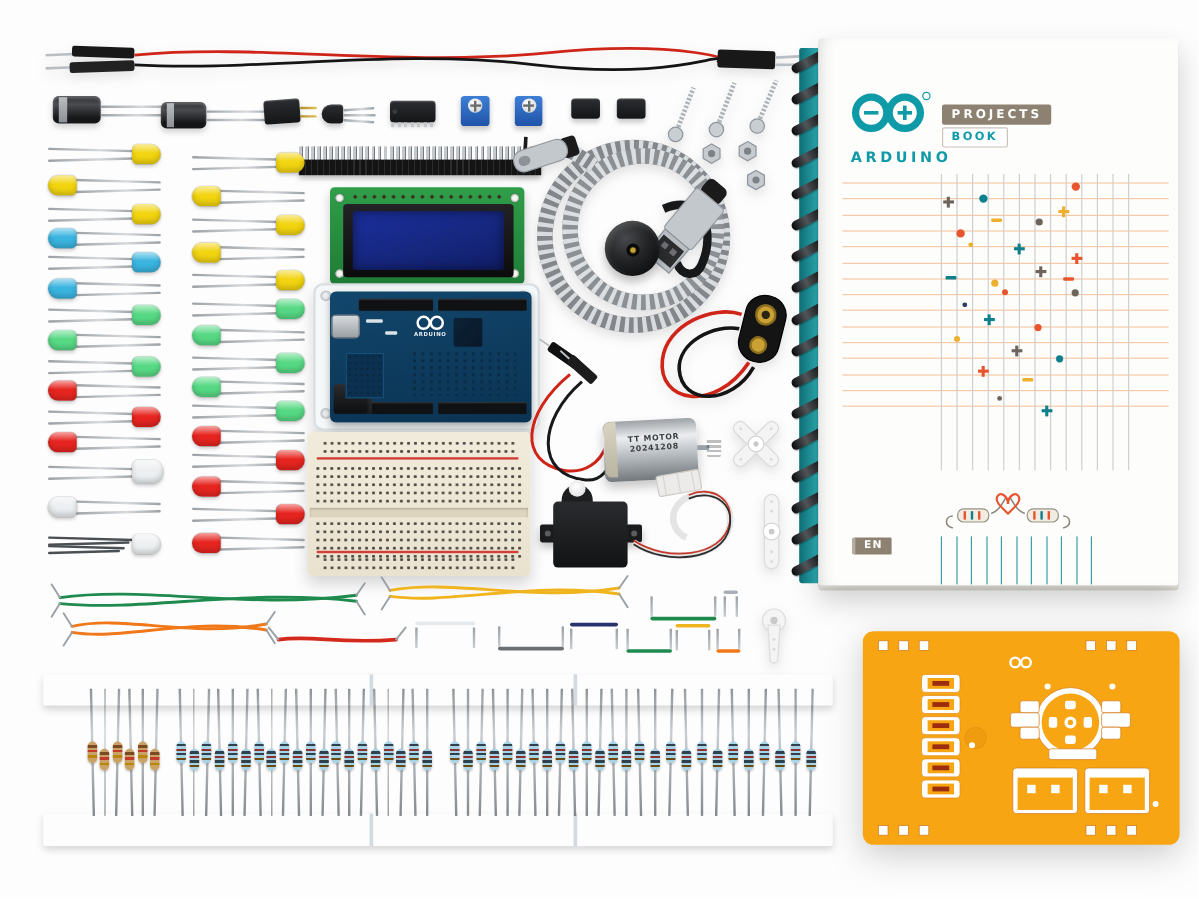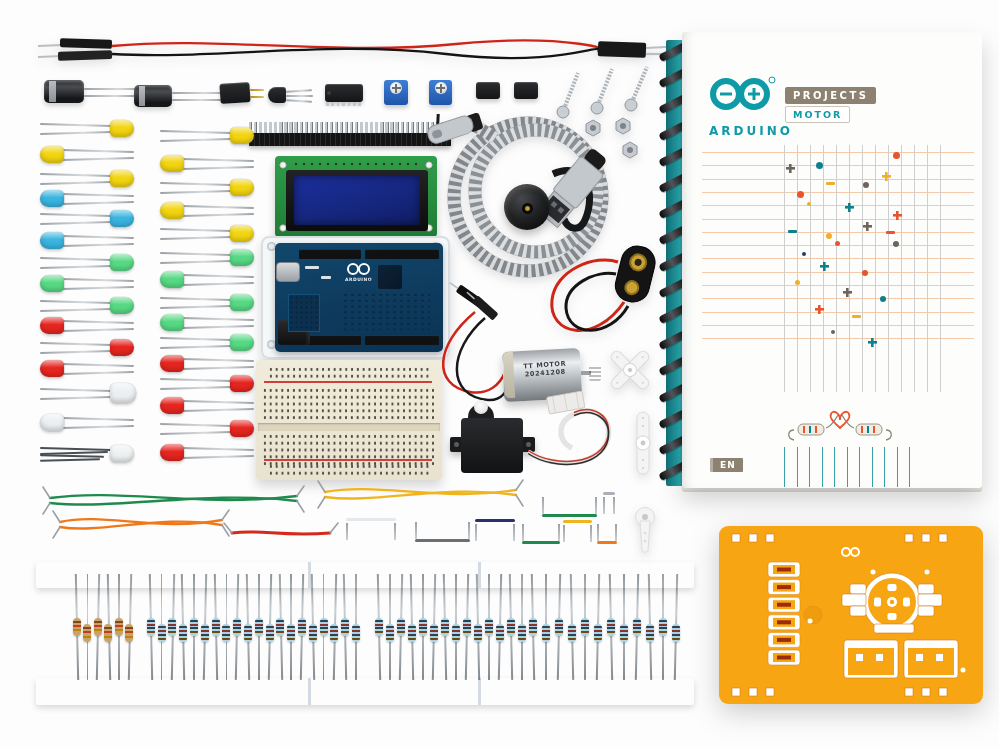--- a/index.html
+++ b/index.html
@@ -719,21 +719,21 @@
       <svg class="abs" style="left:24px;top:40px" width="80" height="50" viewBox="0 0 80 50">
         <circle cx="20" cy="22" r="13" fill="none" stroke="#0e9aa6" stroke-width="6"></circle>
         <circle cx="48" cy="22" r="13" fill="none" stroke="#0e9aa6" stroke-width="6"></circle>
         <line x1="14" y1="22" x2="26" y2="22" stroke="#0e9aa6" stroke-width="3"></line>
         <line x1="42" y1="22" x2="54" y2="22" stroke="#0e9aa6" stroke-width="3"></line>
         <line x1="48" y1="16" x2="48" y2="28" stroke="#0e9aa6" stroke-width="3"></line>
         <circle cx="66" cy="8" r="3" fill="none" stroke="#0e9aa6" stroke-width="1"></circle>
       </svg>
       <div id="brand" class="abs" style="left:24px;top:92px;width:90px;text-align:center">ARDUINO</div>
       <div class="abs badge1" style="left:103px;top:55px">PROJECTS</div>
-      <div class="abs badge2" style="left:103px;top:74px">MOTOR</div>
+      <div class="abs badge2" style="left:103px;top:74px">BOOK</div>
       <div id="book-pattern" class="abs" style="left:0;top:0;width:300px;height:456px">
           <div class="hline" style="left: 20px; top: 120px; width: 272px; background: rgb(246, 201, 168);"></div>
           <div class="hline" style="left: 20px; top: 133.3px; width: 272px; background: rgb(246, 201, 168);"></div>
           <div class="hline" style="left: 20px; top: 146.6px; width: 272px; background: rgb(246, 201, 168);"></div>
           <div class="hline" style="left: 20px; top: 159.9px; width: 272px; background: rgb(246, 201, 168);"></div>
           <div class="hline" style="left: 20px; top: 173.2px; width: 272px; background: rgb(246, 201, 168);"></div>
           <div class="hline" style="left: 20px; top: 186.5px; width: 272px; background: rgb(246, 201, 168);"></div>
           <div class="hline" style="left: 20px; top: 199.8px; width: 272px; background: rgb(246, 201, 168);"></div>
           <div class="hline" style="left: 20px; top: 213.1px; width: 272px; background: rgb(246, 201, 168);"></div>
           <div class="hline" style="left: 20px; top: 226.4px; width: 272px; background: rgb(246, 201, 168);"></div>
@@ -802,21 +802,21 @@
         <rect x="8" y="20" width="26" height="11" rx="5" fill="#f1ece2" stroke="#9a9488"></rect>
         <rect x="66" y="20" width="26" height="11" rx="5" fill="#f1ece2" stroke="#9a9488"></rect>
         <rect x="13" y="22" width="2" height="7" fill="#e8542e"></rect>
           <rect x="19" y="22" width="2" height="7" fill="#0e7f8c"></rect>
           <rect x="25" y="22" width="2" height="7" fill="#e8542e"></rect>
         <rect x="71" y="22" width="2" height="7" fill="#e8542e"></rect>
           <rect x="77" y="22" width="2" height="7" fill="#0e7f8c"></rect>
           <rect x="83" y="22" width="2" height="7" fill="#e8542e"></rect>
         <path d="M50 16 C 50 9, 43 5, 41 10 C 39 14, 44 18, 50 24 C 56 18, 61 14, 59 10 C 57 5, 50 9, 50 16" fill="none" stroke="#e8542e" stroke-width="1.8"></path>
       </svg>
-      <div id="en-badge" class="abs" style="left:28px;top:426px">EN</div>
+      <div id="en-badge" class="abs" style="left:28px;top:416px">EN</div>
     </div>
   </div>
 
   <svg class="abs" style="left:716px;top:522px;filter:drop-shadow(0 8px 14px rgba(0,0,0,.2))" width="272" height="186" viewBox="0 0 272 186">
     <rect x="3" y="4" width="264" height="178" rx="9" fill="#f7a512"></rect>
     <g fill="#fff" stroke="#d2791c" stroke-width="0.6">
       <rect x="16" y="12" width="8" height="8"></rect>
         <rect x="33" y="12" width="8" height="8"></rect>
         <rect x="50" y="12" width="8" height="8"></rect>
       <rect x="189" y="12" width="8" height="8"></rect>

